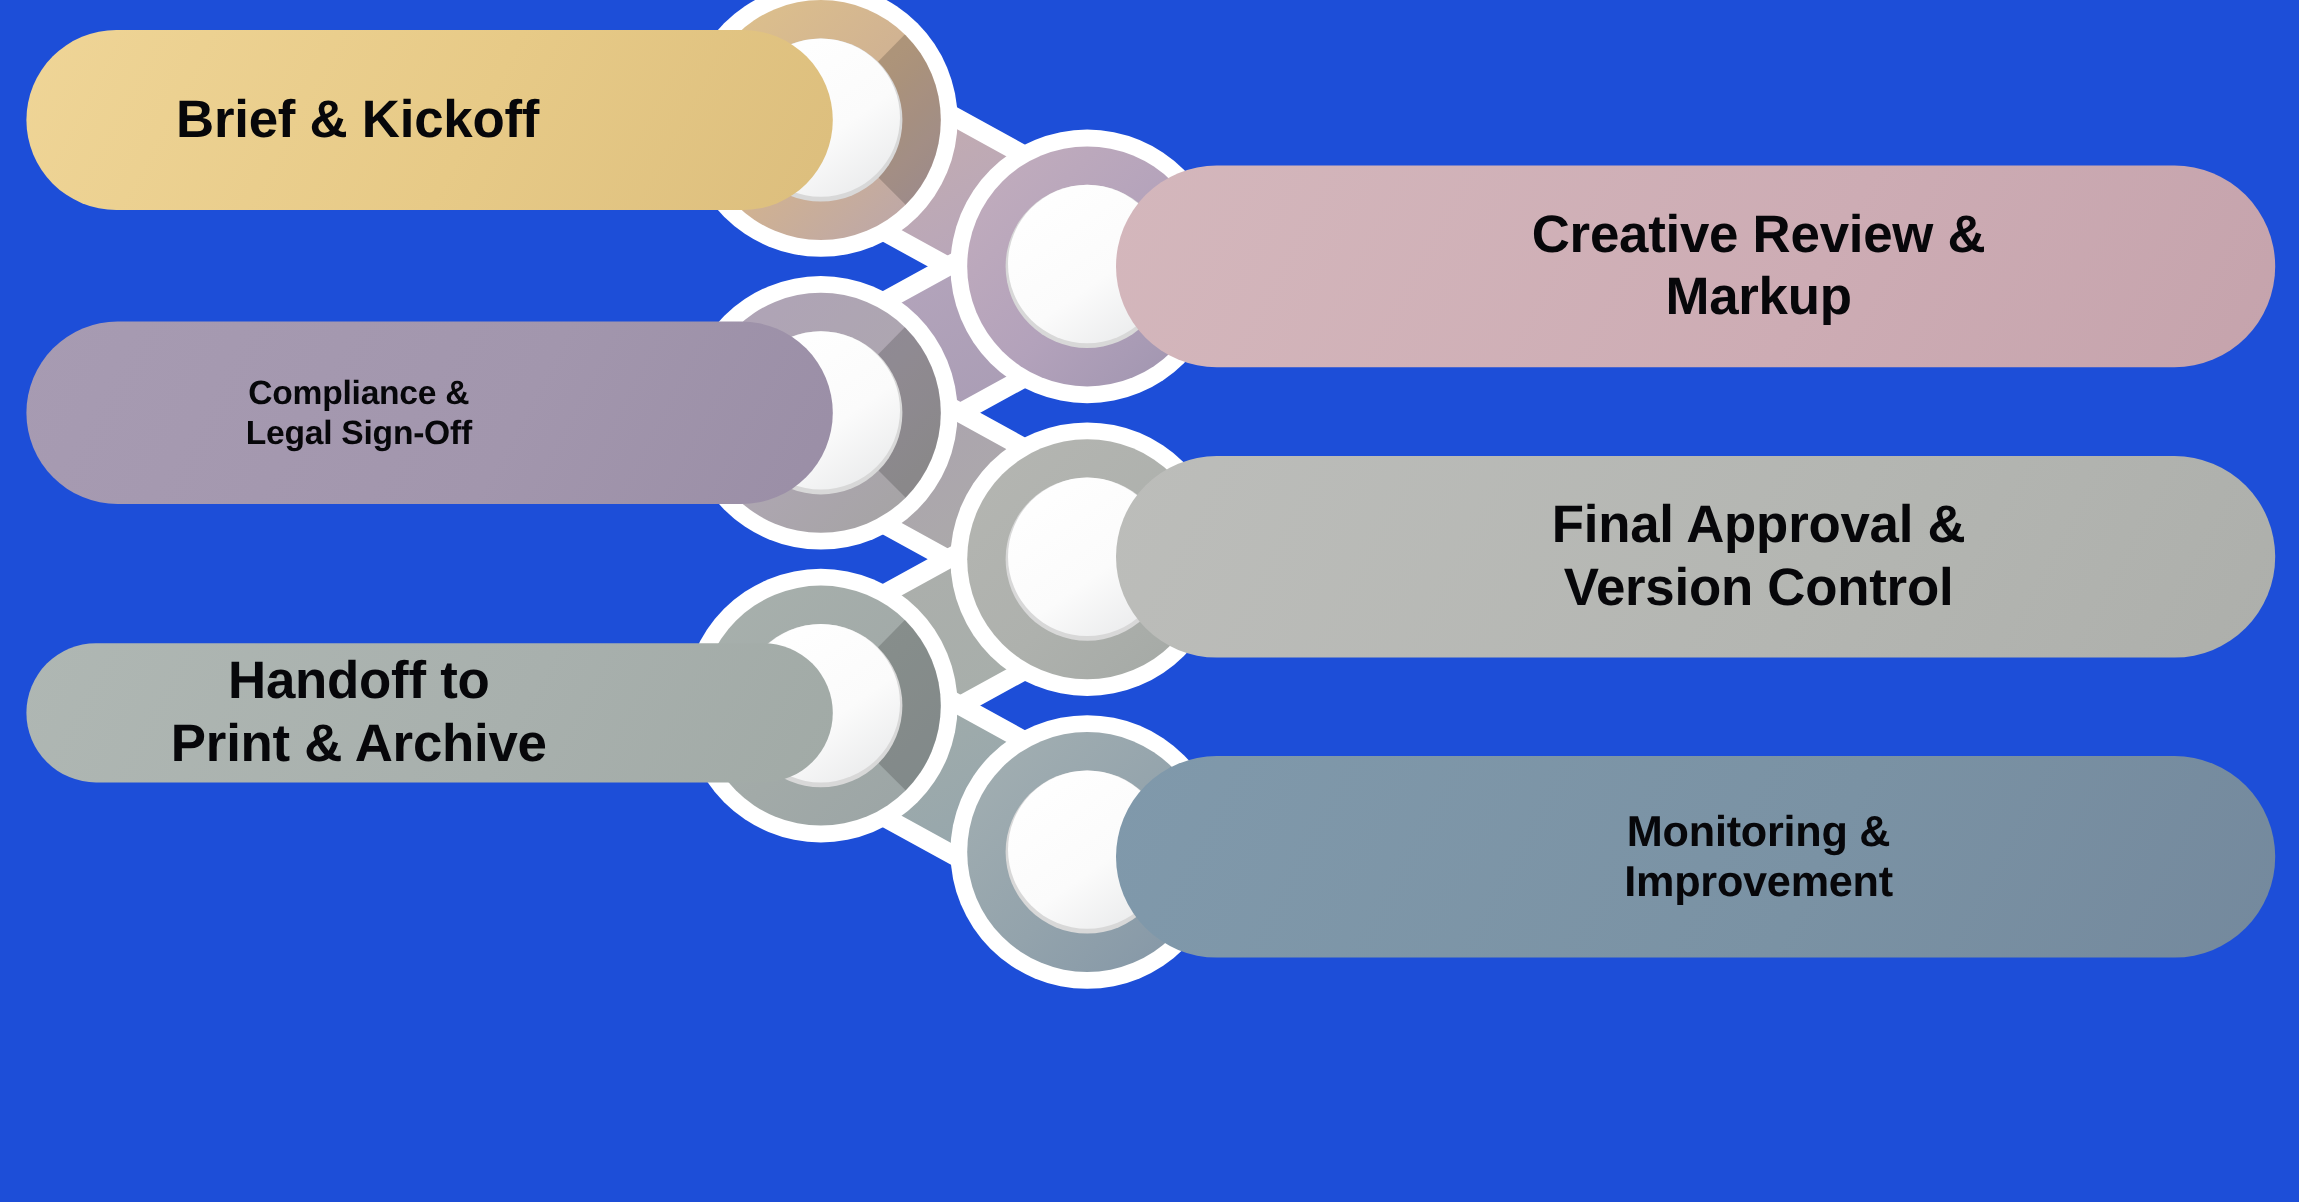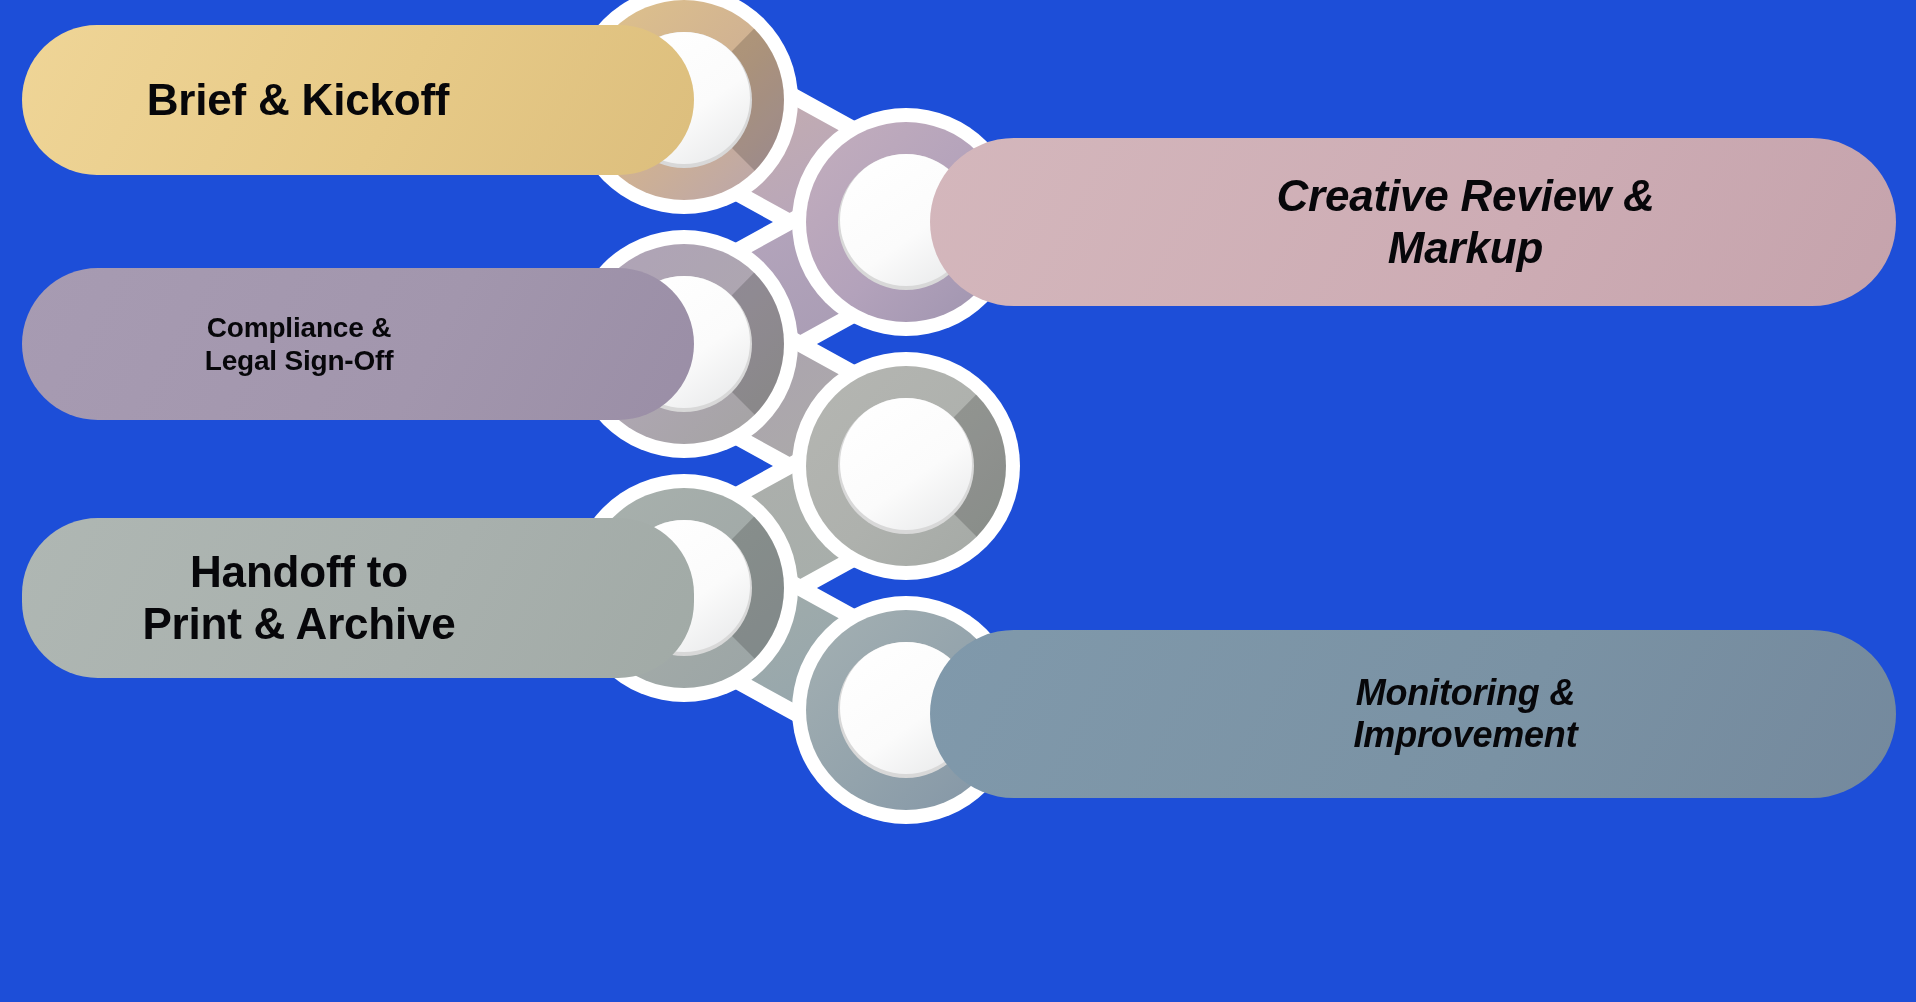--- a/index.html
+++ b/index.html
@@ -39,21 +39,20 @@
     line-height: 1.18;
     letter-spacing: -0.2px;
     white-space: pre-line;
   }
   .bar-left {
     left: 22px;
     justify-content: center;
   }
   .bar-right {
     justify-content: center;
-    font-style: italic;
   }
   
   #bar-0 {
     left: 22px; top: 25px; width: 672px; height: 150px;
     border-radius: 75px;
     background: linear-gradient(118deg, #efd597 0%, #e7ca87 55%, #dcbe7d 100%);
   }
   #bar-0 .bar-label { font-size: 44px; padding-right: 120px; }
 
   #bar-1 {
@@ -71,21 +70,21 @@
   #bar-2 .bar-label { font-size: 28px; padding-right: 118px; }
 
   #bar-3 {
     left: 930px; top: 380px; width: 966px; height: 168px;
     border-radius: 84px;
     background: linear-gradient(118deg, #bcbdba 0%, #b4b6b2 60%, #adafab 100%);
   }
   #bar-3 .bar-label { font-size: 44px; padding-left: 105px; }
 
   #bar-4 {
-    left: 22px; top: 518px; width: 672px; height: 160px;
+    left: 22px; top: 536px; width: 672px; height: 116px;
     border-radius: 76px;
     background: linear-gradient(118deg, #afb7b3 0%, #a8b0ad 60%, #a1aaa6 100%);
     justify-content: center;
   }
   #bar-4 .bar-label { font-size: 44px; padding-right: 118px; }
 
   #bar-5 {
     left: 930px; top: 630px; width: 966px; height: 168px;
     border-radius: 84px;
     background: linear-gradient(118deg, #8099ab 0%, #7a92a4 60%, #74899d 100%);
@@ -263,20 +262,24 @@
   <div class="bar bar-right" id="bar-1">
     <div class="bar-label">Creative Review &amp;
 Markup</div>
   </div>
 
   <div class="bar bar-left" id="bar-2">
     <div class="bar-label">Compliance &amp;
 Legal Sign-Off</div>
   </div>
 
+  <div class="bar bar-right" id="bar-3">
+    <div class="bar-label">Final Approval &amp;
+Version Control</div>
+  </div>
 
   <div class="bar bar-left" id="bar-4">
     <div class="bar-label">Handoff to
 Print &amp; Archive</div>
   </div>
 
   <div class="bar bar-right" id="bar-5">
     <div class="bar-label">Monitoring &amp;
 Improvement</div>
   </div>

